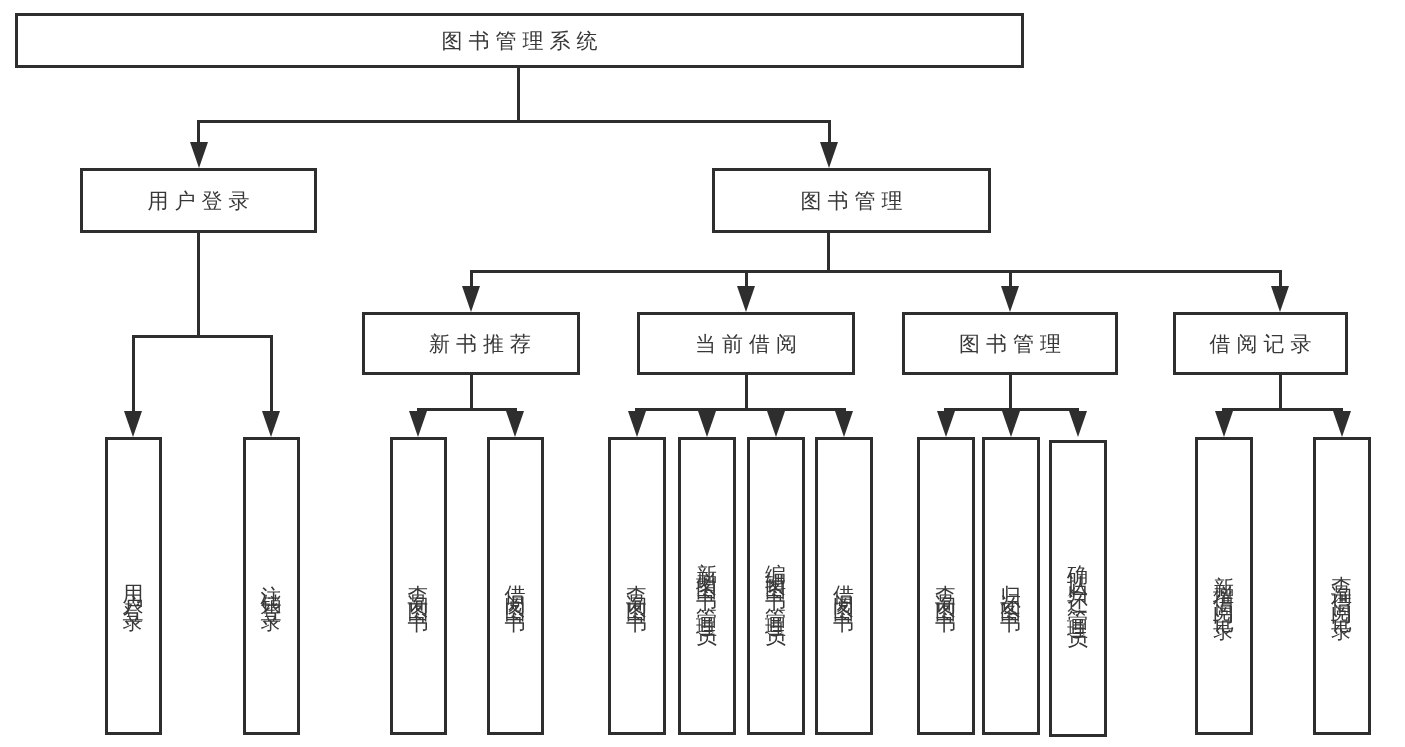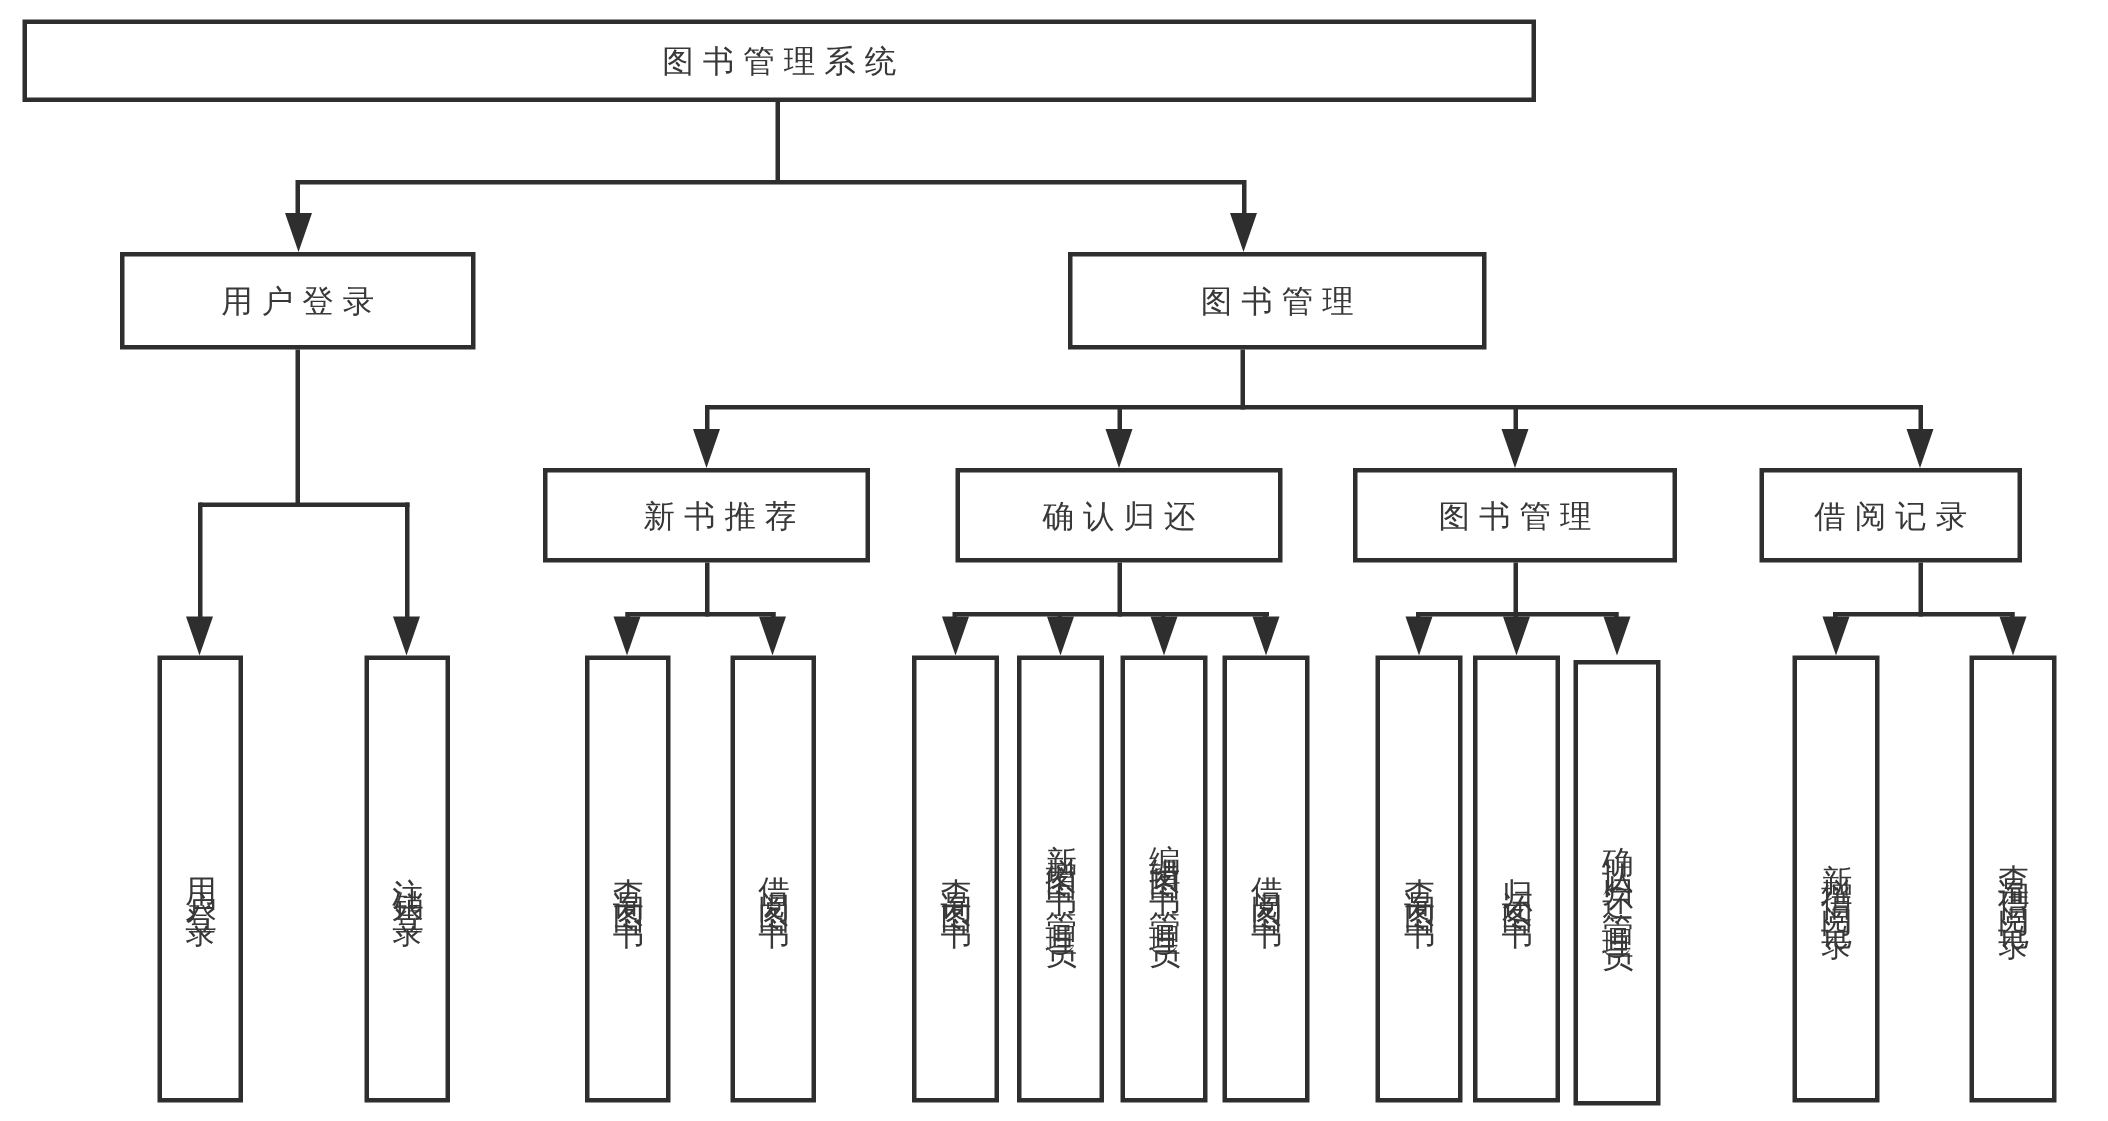--- a/index.html
+++ b/index.html
@@ -76,21 +76,21 @@
   <div class="v" style="left:470px;top:270px;height:18px;"></div>
   <div class="arw" style="left:462px;top:286px;"></div>
   <div class="v" style="left:745px;top:270px;height:18px;"></div>
   <div class="arw" style="left:737px;top:286px;"></div>
   <div class="v" style="left:1009px;top:270px;height:18px;"></div>
   <div class="arw" style="left:1001px;top:286px;"></div>
   <div class="v" style="left:1279px;top:270px;height:18px;"></div>
   <div class="arw" style="left:1271px;top:286px;"></div>
 
   <div class="hbox" style="left:362px;top:312px;width:218px;height:63px;padding-left:18px;">新书推荐</div>
-  <div class="hbox" style="left:637px;top:312px;width:218px;height:63px;">确认归还</div>
+  <div class="hbox" style="left:637px;top:312px;width:218px;height:63px;">当前借阅</div>
   <div class="hbox" style="left:902px;top:312px;width:216px;height:63px;">图书管理</div>
   <div class="hbox" style="left:1173px;top:312px;width:175px;height:63px;">借阅记录</div>
 
   <div class="v" style="left:197px;top:233px;height:105px;"></div>
   <div class="h" style="left:133px;top:335px;width:140px;"></div>
   <div class="v" style="left:132px;top:335px;height:78px;"></div>
   <div class="arw" style="left:124px;top:411px;"></div>
   <div class="v" style="left:270px;top:335px;height:78px;"></div>
   <div class="arw" style="left:262px;top:411px;"></div>
 

